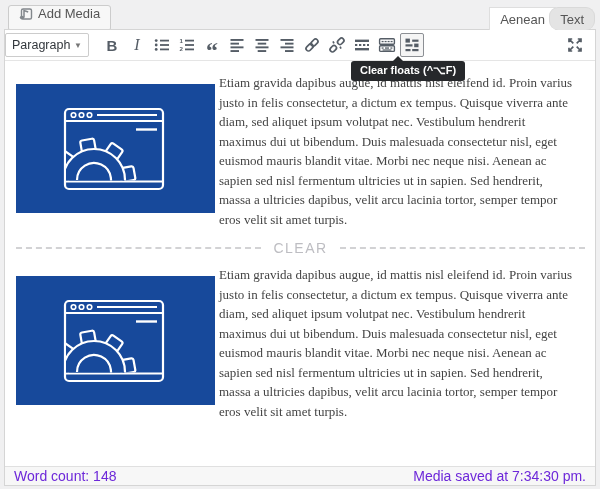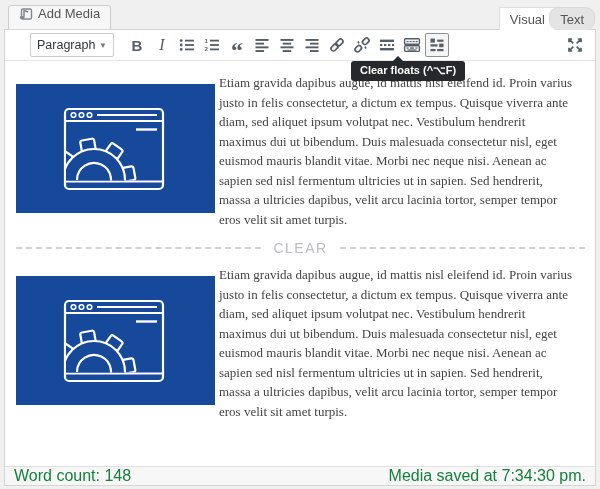--- a/index.html
+++ b/index.html
@@ -21,21 +21,21 @@
   .tab-visual { right:44px; background:#fff; border-color:#dedede; }
   .tab-text   { right:5px;  background:#e4e4e4;border-radius:9px; }
 
   
   .editor { position:absolute; left:4px; top:29px; width:592px; height:457px;
             background:#fff; border:1px solid #d5d5d5; }
 
   
   .toolbar { position:absolute; left:0; top:0; right:0; height:31px; background:#fff;
              border-bottom:1px solid #e5e5e5; display:flex; align-items:center;
-             padding:0 8px 0 25px; gap:1px; }
+             padding:0 8px 0 0; gap:1px; }
   .listbox { display:inline-flex; align-items:center; justify-content:space-between;
              width:84px; height:24px; border:1px solid #ccc; border-radius:2px;
              background:#fff; padding:0 6px; margin-right:10px; cursor:pointer; }
   .listbox .lb-label { font-size:12.5px; color:#32373c; }
   .listbox .caret { font-size:8px; color:#777; }
   .tb { width:24px; height:24px; border:1px solid transparent; background:transparent;
         display:inline-flex; align-items:center; justify-content:center; cursor:pointer;
         border-radius:2px; padding:0; }
   .tb svg { display:block; }
   .tb.active { border-color:#8c8f94; background:#f5f5f5; }
@@ -62,39 +62,39 @@
           color:#444; width:354px; }
   .clear-divider { display:flex; align-items:center; margin:12px 0 10px; height:14px; }
   .dash-line { flex:1; border-top:2px dashed #d2d2d4; }
   .clear-label { font-size:14px; color:#bdbdc2; letter-spacing:1.5px; margin:0 12px;
                  font-family:"Liberation Sans",sans-serif; }
 
   
   .statusbar { position:absolute; left:0; right:0; bottom:0; height:19px; background:#f7f7f7;
                border-top:1px solid #e0e0e0; display:flex; align-items:center;
                justify-content:space-between; padding:0 9px; }
-  .statusbar span { font-size:16px; color:#15803d; }
+  .statusbar span { font-size:14px; color:#6d28d9; }
 
   .illus-bg   { fill:var(--accent-blue,#17499b); }
   .illus-line { stroke:#fff; fill:none; }
   .gear-part  { fill:var(--accent-blue,#17499b); stroke:#fff; }
 </style>
 </head>
 <body>
 
 <button class="add-media">
   <svg width="16" height="16" viewBox="0 0 16 16">
     <rect x="4.5" y="3" width="10" height="10" rx="1.6" fill="none" stroke="#82878c" stroke-width="1.4"></rect>
     <ellipse cx="5" cy="11.6" rx="2.2" ry="1.8" fill="#82878c"></ellipse>
     <path d="M7,11.6 V4.6 L11.2,6" fill="none" stroke="#82878c" stroke-width="1.5"></path>
   </svg>
   <span>Add Media</span>
 </button>
 
-<button class="tab tab-visual">Visual</button>
+<button class="tab tab-visual">Aenean</button>
 <button class="tab tab-text">Text</button>
 
 <div class="editor">
 
   <div class="toolbar">
     <div class="listbox">
       <span class="lb-label">Paragraph</span>
       <span class="caret">▼</span>
     </div>
 

